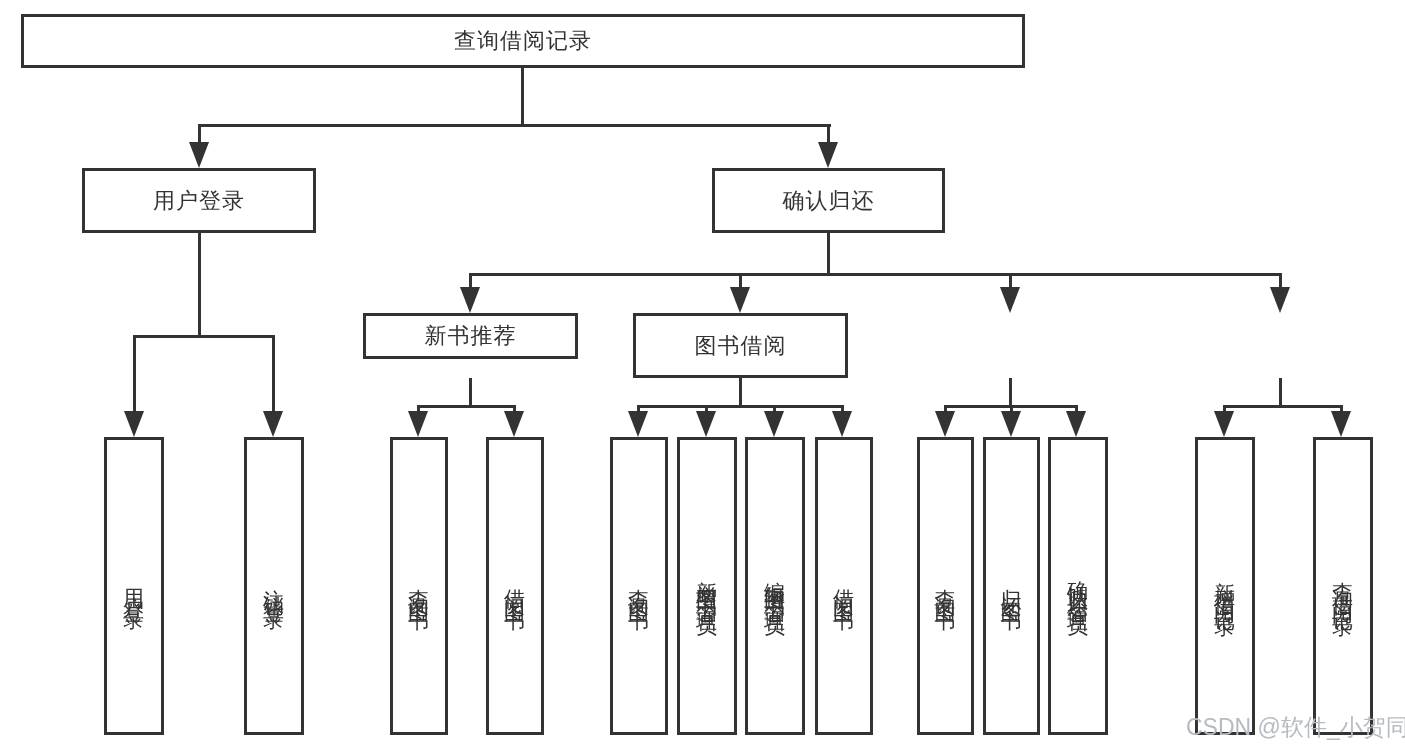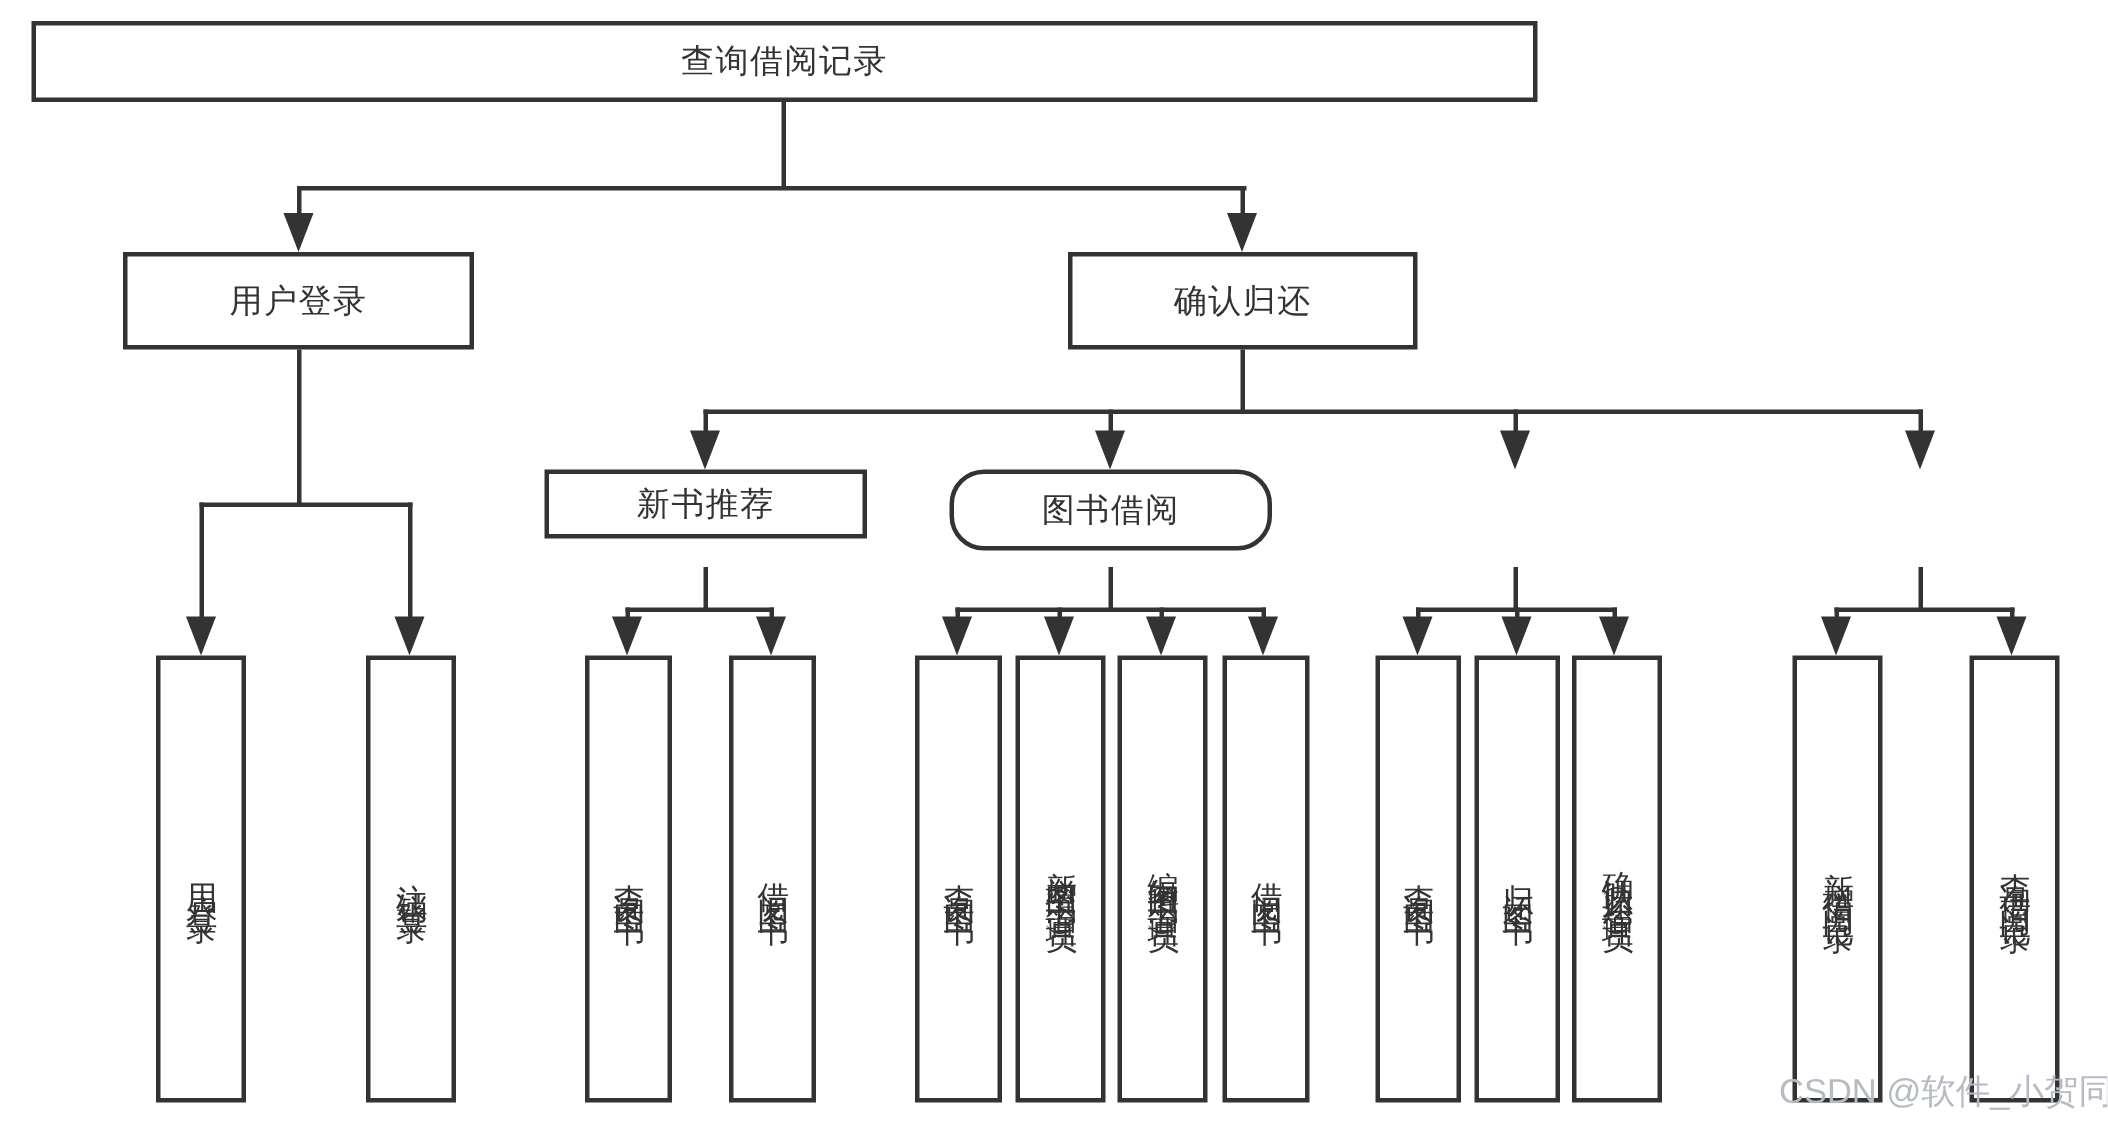--- a/index.html
+++ b/index.html
@@ -89,21 +89,21 @@
   <div class="vl" style="left:739px;top:273px;height:16px;"></div>
   <div class="arw" style="left:730px;top:287px;"></div>
   <div class="vl" style="left:1009px;top:273px;height:16px;"></div>
   <div class="arw" style="left:1000px;top:287px;"></div>
   <div class="vl" style="left:1279px;top:273px;height:16px;"></div>
   <div class="arw" style="left:1270px;top:287px;"></div>
 
   <div class="hbox" style="left:363px;top:313px;width:215px;height:46px;">
     <span>新书推荐</span>
   </div>
-  <div class="hbox" style="left:633px;top:313px;width:215px;height:54px;border-radius:23px;">
+  <div class="hbox" style="left:633px;top:313px;width:215px;height:65px;">
     <span>图书借阅</span>
   </div>
 
   <div class="vl" style="left:469px;top:378px;height:30px;"></div>
   <div class="hl" style="left:417px;top:405px;width:99px;"></div>
   <div class="vl" style="left:417px;top:405px;height:10px;"></div>
   <div class="arw" style="left:408px;top:411px;"></div>
   <div class="vl" style="left:513px;top:405px;height:10px;"></div>
   <div class="arw" style="left:504px;top:411px;"></div>
 

